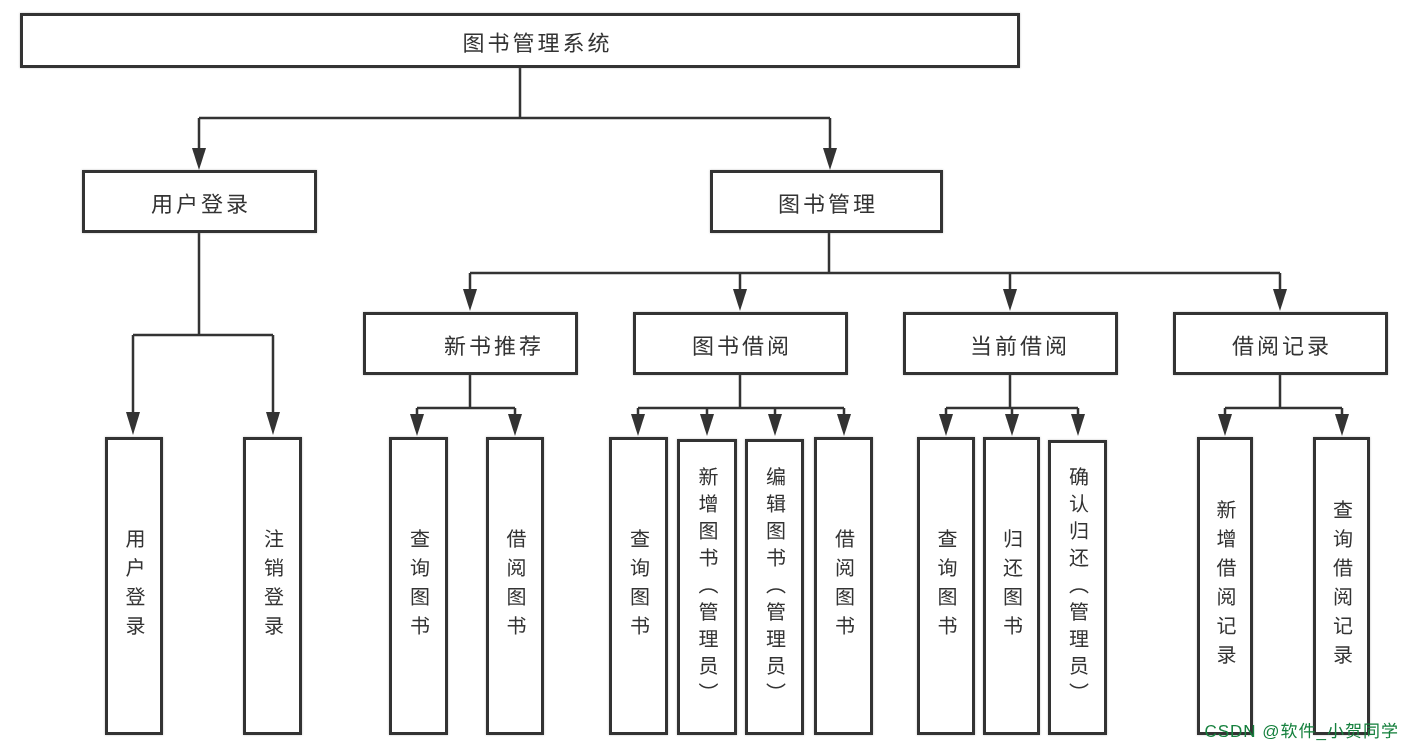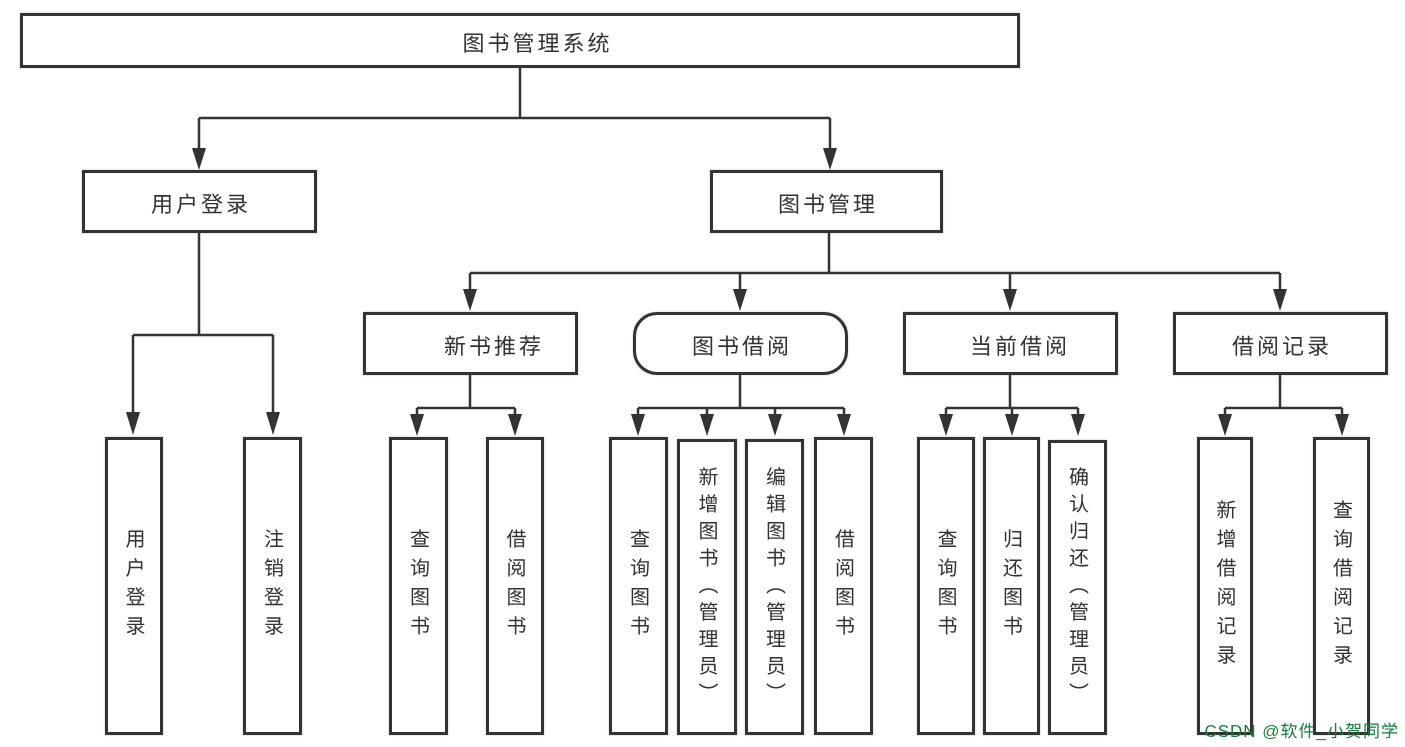--- a/index.html
+++ b/index.html
@@ -104,21 +104,21 @@
   <div class="box" style="left:82px; top:170px; width:235px; height:63px;">
     <span class="hlabel">用户登录</span>
   </div>
   <div class="box" style="left:672px; top:170px; width:233px; height:63px;margin-left:38px;">
     <span class="hlabel">图书管理</span>
   </div>
 
   <div class="box" style="left:363px; top:312px; width:215px; height:63px;padding-left:44px;">
     <span class="hlabel">新书推荐</span>
   </div>
-  <div class="box" style="left:633px; top:312px; width:215px; height:63px;border-radius:24px;">
+  <div class="box" style="left:633px; top:312px; width:215px; height:63px;">
     <span class="hlabel">图书借阅</span>
   </div>
   <div class="box" style="left:903px; top:312px; width:215px; height:63px;padding-left:16px;">
     <span class="hlabel">当前借阅</span>
   </div>
   <div class="box" style="left:1173px; top:312px; width:215px; height:63px;">
     <span class="hlabel">借阅记录</span>
   </div>
 
   <div class="box" style="left:105px; top:437px; width:58px; height:298px;">

